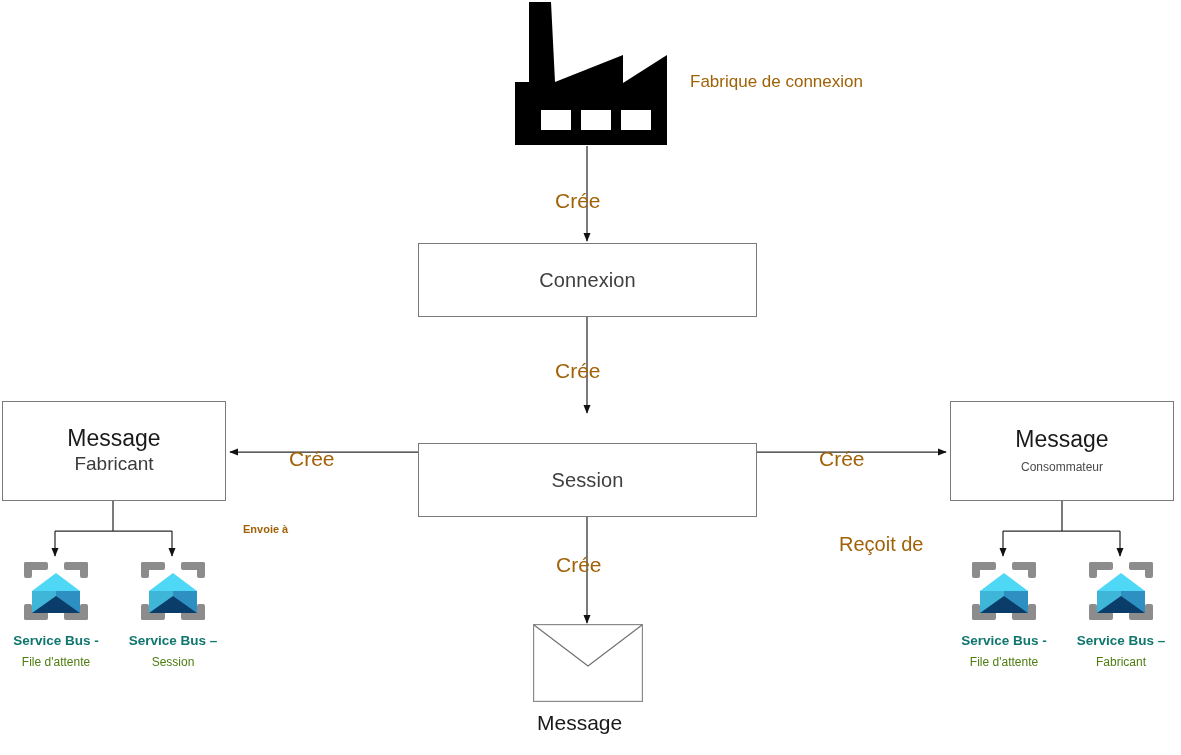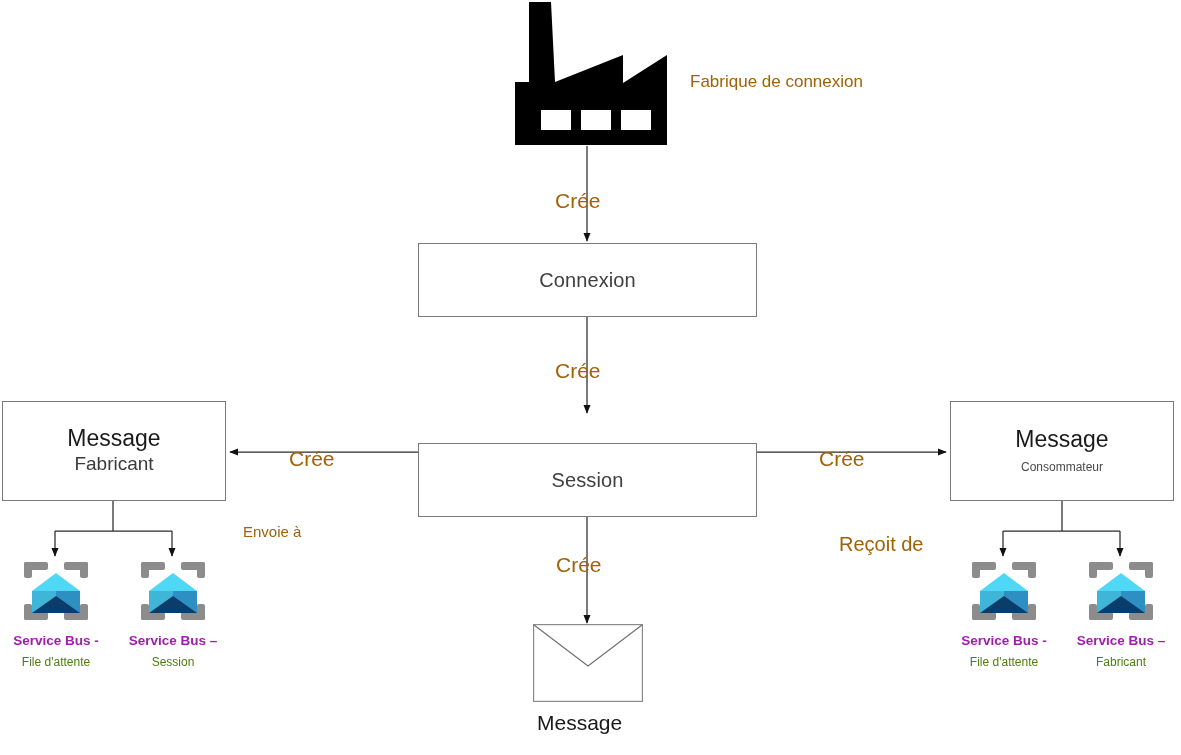--- a/index.html
+++ b/index.html
@@ -60,21 +60,21 @@
     margin-top: 8px;
   }
 
   
   .lbl {
     position: absolute;
     color: #a16207;
     white-space: nowrap;
   }
   .lbl-cree   { font-size: 21px; }
-  .lbl-envoie { font-size: 15px; }
+  .lbl-envoie { font-size: 11px; font-weight: bold; }
   .lbl-recoit { font-size: 20px; }
   .lbl-fabrique { font-size: 17px; }
   .lbl-message-bottom {
     font-size: 21px;
     color: #1a1a1a;
   }
 
   
   .factory-icon {
     position: absolute;
@@ -93,21 +93,21 @@
   }
   .sb-icon-wrap {
     position: relative;
     width: 76px;
     height: 72px;
     margin: 0 auto;
   }
   .sb-label-main {
     font-size: 13.5px;
     font-weight: bold;
-    color: #a21caf;
+    color: #0f766e;
     line-height: 1.2;
     margin-top: 3px;
     white-space: nowrap;
   }
   .sb-label-sub {
     font-size: 12px;
     color: #4d7c0f;
     line-height: 1.2;
     margin-top: 6px;
     white-space: nowrap;

